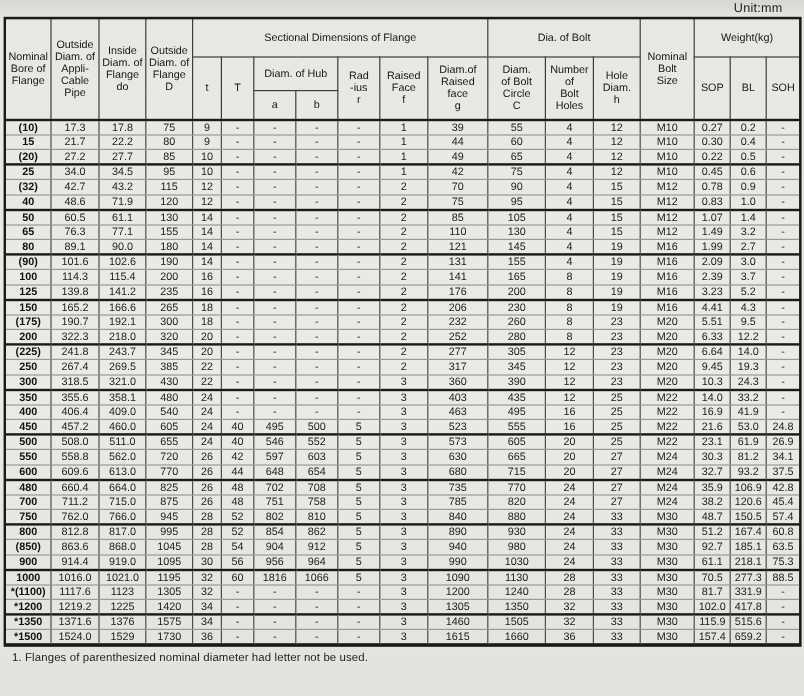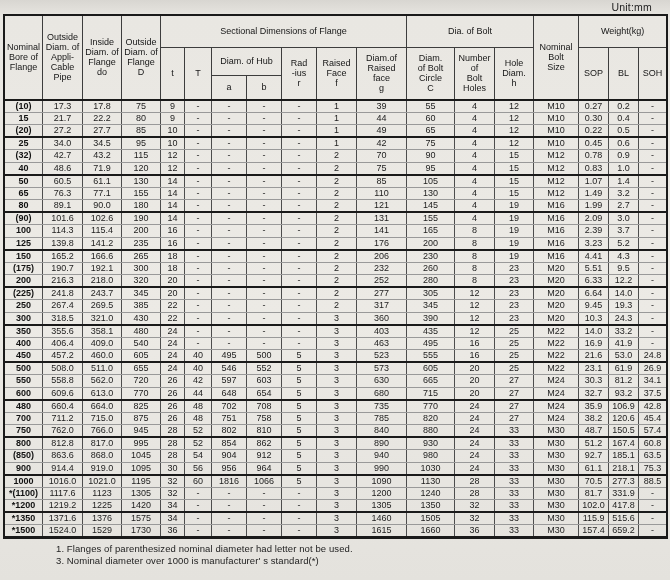--- a/index.html
+++ b/index.html
@@ -46,21 +46,20 @@
     color:#1c1c1c;
   }
   tbody td:first-child{font-weight:bold;color:#111;}
   tbody tr.group-end td{border-bottom:2px solid #1a1a1a;}
   table, table tr th, table tr td{box-sizing:border-box;}
   .outer{outline:2px solid #1a1a1a;outline-offset:-1px;}
   .notes{
     position:absolute;left:10px;top:543px;
     font-size:9.5px;line-height:12px;color:#222;
     letter-spacing:0.1px;
-    margin-left:46px;
   }
 </style>
 </head>
 <body>
 
 <div class="unit">Unit:mm</div>
 
 <table class="outer">
   <colgroup>
       <col style="width: 38px;">
@@ -417,21 +416,21 @@
         <td>260</td>
         <td>8</td>
         <td>23</td>
         <td>M20</td>
         <td>5.51</td>
         <td>9.5</td>
         <td>-</td>
       </tr>
       <tr class="group-end">
         <td>200</td>
-        <td>216.3</td>
+        <td>322.3</td>
         <td>218.0</td>
         <td>320</td>
         <td>20</td>
         <td>-</td>
         <td>-</td>
         <td>-</td>
         <td>-</td>
         <td>2</td>
         <td>252</td>
         <td>280</td>
@@ -840,14 +839,13 @@
         <td>M30</td>
         <td>157.4</td>
         <td>659.2</td>
         <td>-</td>
       </tr>
     </tbody>
 </table>
 
 <div class="notes">
     <div>1. Flanges of parenthesized nominal diameter had letter not be used.</div>
-    <div>3. Nominal diameter over 1000 is manufacturer' s standard(*)</div>
   </div>
 
 </body></html>

